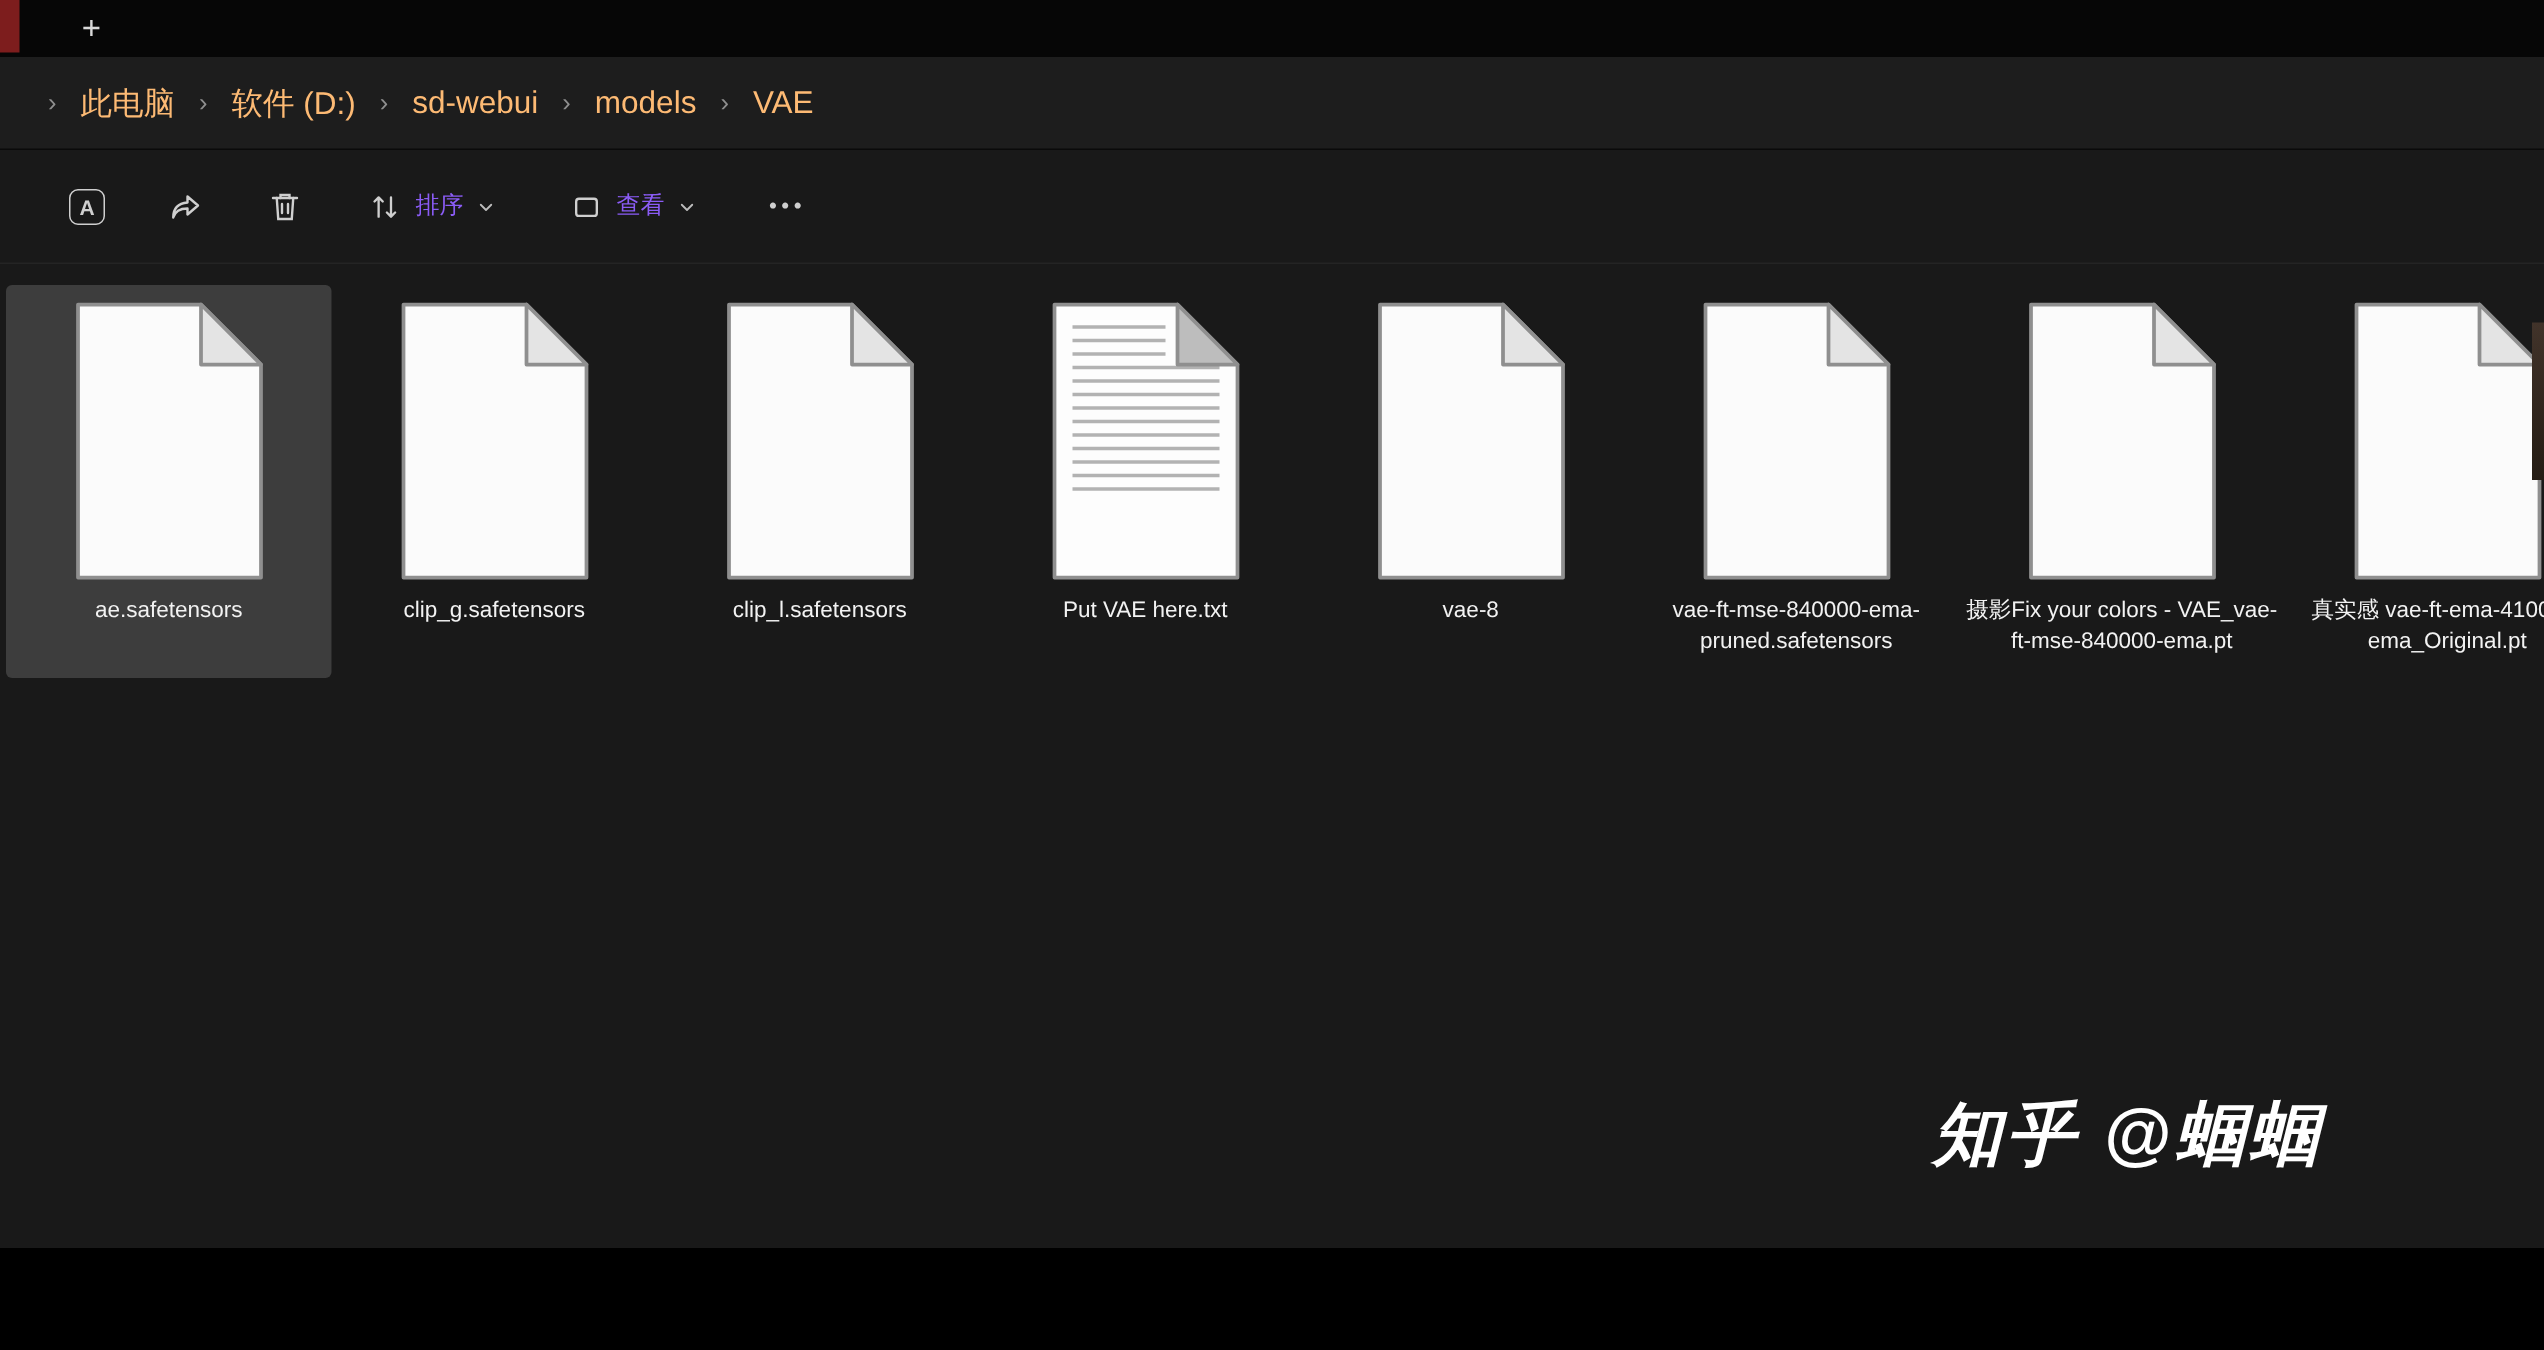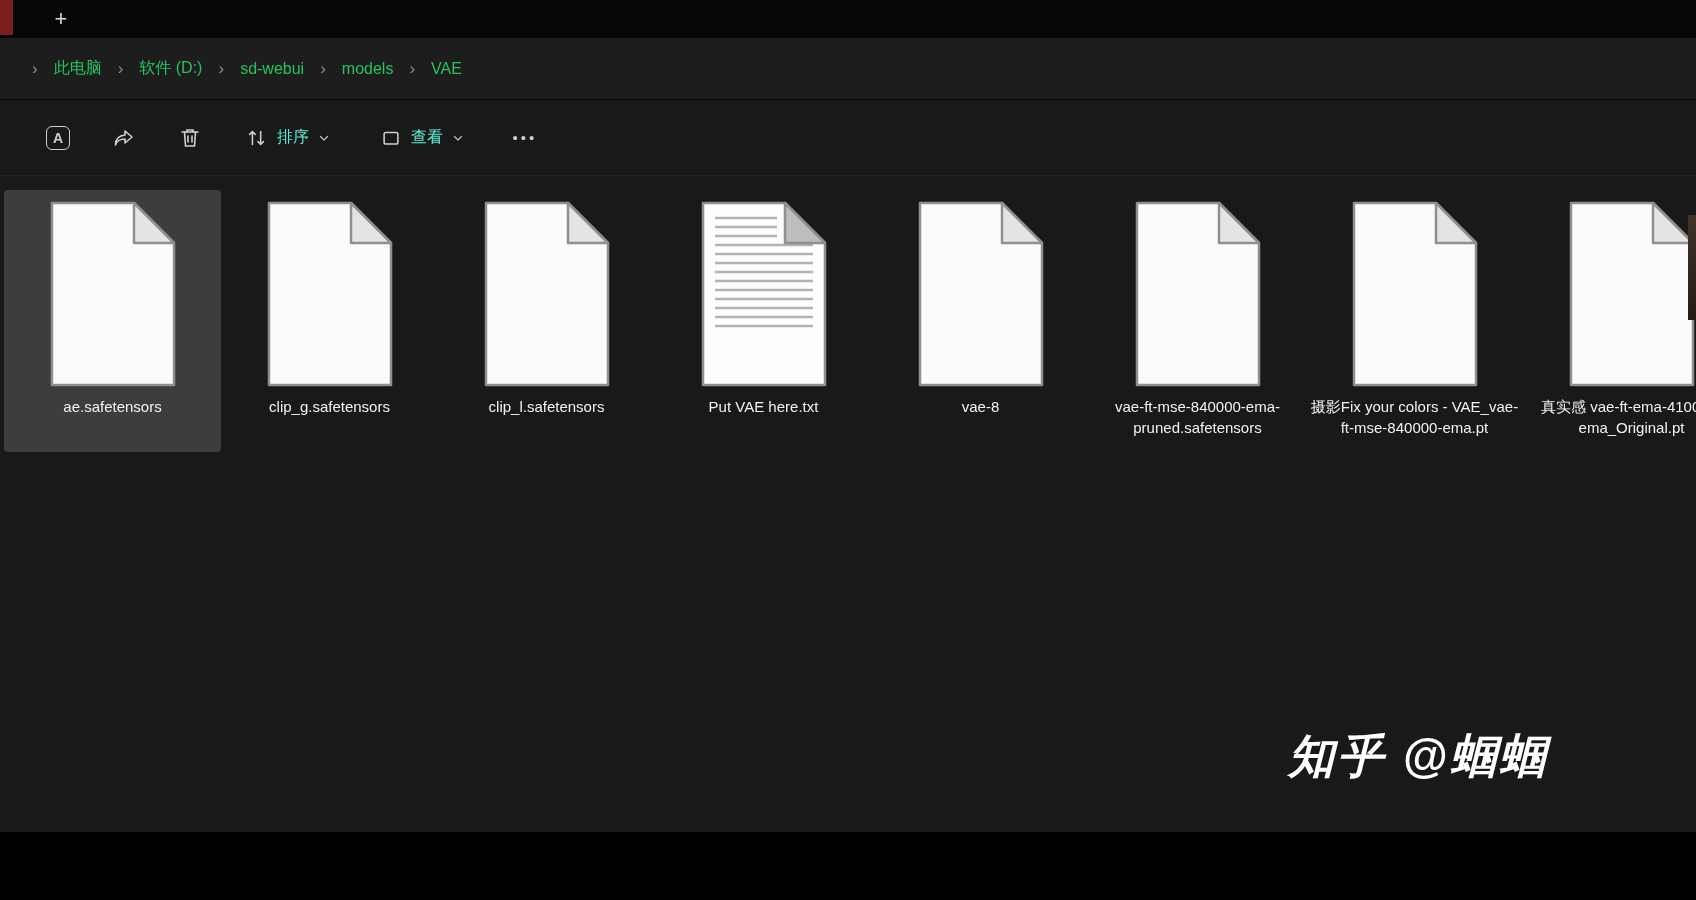--- a/index.html
+++ b/index.html
@@ -11,30 +11,30 @@
 
   
   .titlebar { position:absolute; left:0; top:0; width:1696px; height:38px; background:#060606; }
   .red-sliver { position:absolute; left:0; top:0; width:13px; height:35px; background:#7d1d1d; }
   .new-tab { position:absolute; left:46px; top:4px; width:30px; height:30px; line-height:30px;
              text-align:center; font-size:22px; color:#d8d8d8; border-radius:4px; cursor:default; }
 
   
   .addressbar { position:absolute; left:0; top:38px; width:1696px; height:62px; background:#1d1d1d;
                 display:flex; align-items:center; padding-left:18px; border-bottom:1px solid #0a0a0a; }
-  .crumb { color:#22c55e; font-size:16px; padding:5px 2px; border-radius:4px; }
+  .crumb { color:#fdba74; font-size:21px; padding:5px 2px; border-radius:4px; }
   .crumb-sep { color:#8f8f8f; font-size:17px; margin:0 14px; }
 
   
   .toolbar { position:absolute; left:0; top:100px; width:1696px; height:76px; background:#191919;
              display:flex; align-items:center; padding-left:36px; border-bottom:1px solid #242424; }
   .tool-icon-btn { width:44px; height:44px; display:flex; align-items:center; justify-content:center;
                    margin-right:22px; border-radius:4px; }
   .tool-group { display:flex; align-items:center; gap:9px; height:44px; padding:0 12px;
-                margin-right:26px; border-radius:4px; color:#5eead4; font-size:16px; }
+                margin-right:26px; border-radius:4px; color:#8b5cf6; font-size:16px; }
   .rename-glyph { width:24px; height:24px; border:1.6px solid #cfcfcf; border-radius:6px;
                   display:flex; align-items:center; justify-content:center;
                   font-size:14px; color:#cfcfcf; font-weight:bold; }
   .more-dots { color:#cfcfcf; font-size:15px; letter-spacing:3px; margin-left:2px; }
   svg.t-icon { display:block; }
 
   
   .content { position:absolute; left:0; top:176px; width:1696px; height:656px; background:#191919; overflow:hidden; }
   .files-grid { position:absolute; left:4px; top:14px; width:1780px; display:flex; flex-wrap:wrap; }
   .file-tile { width:217px; display:flex; flex-direction:column; align-items:center;

